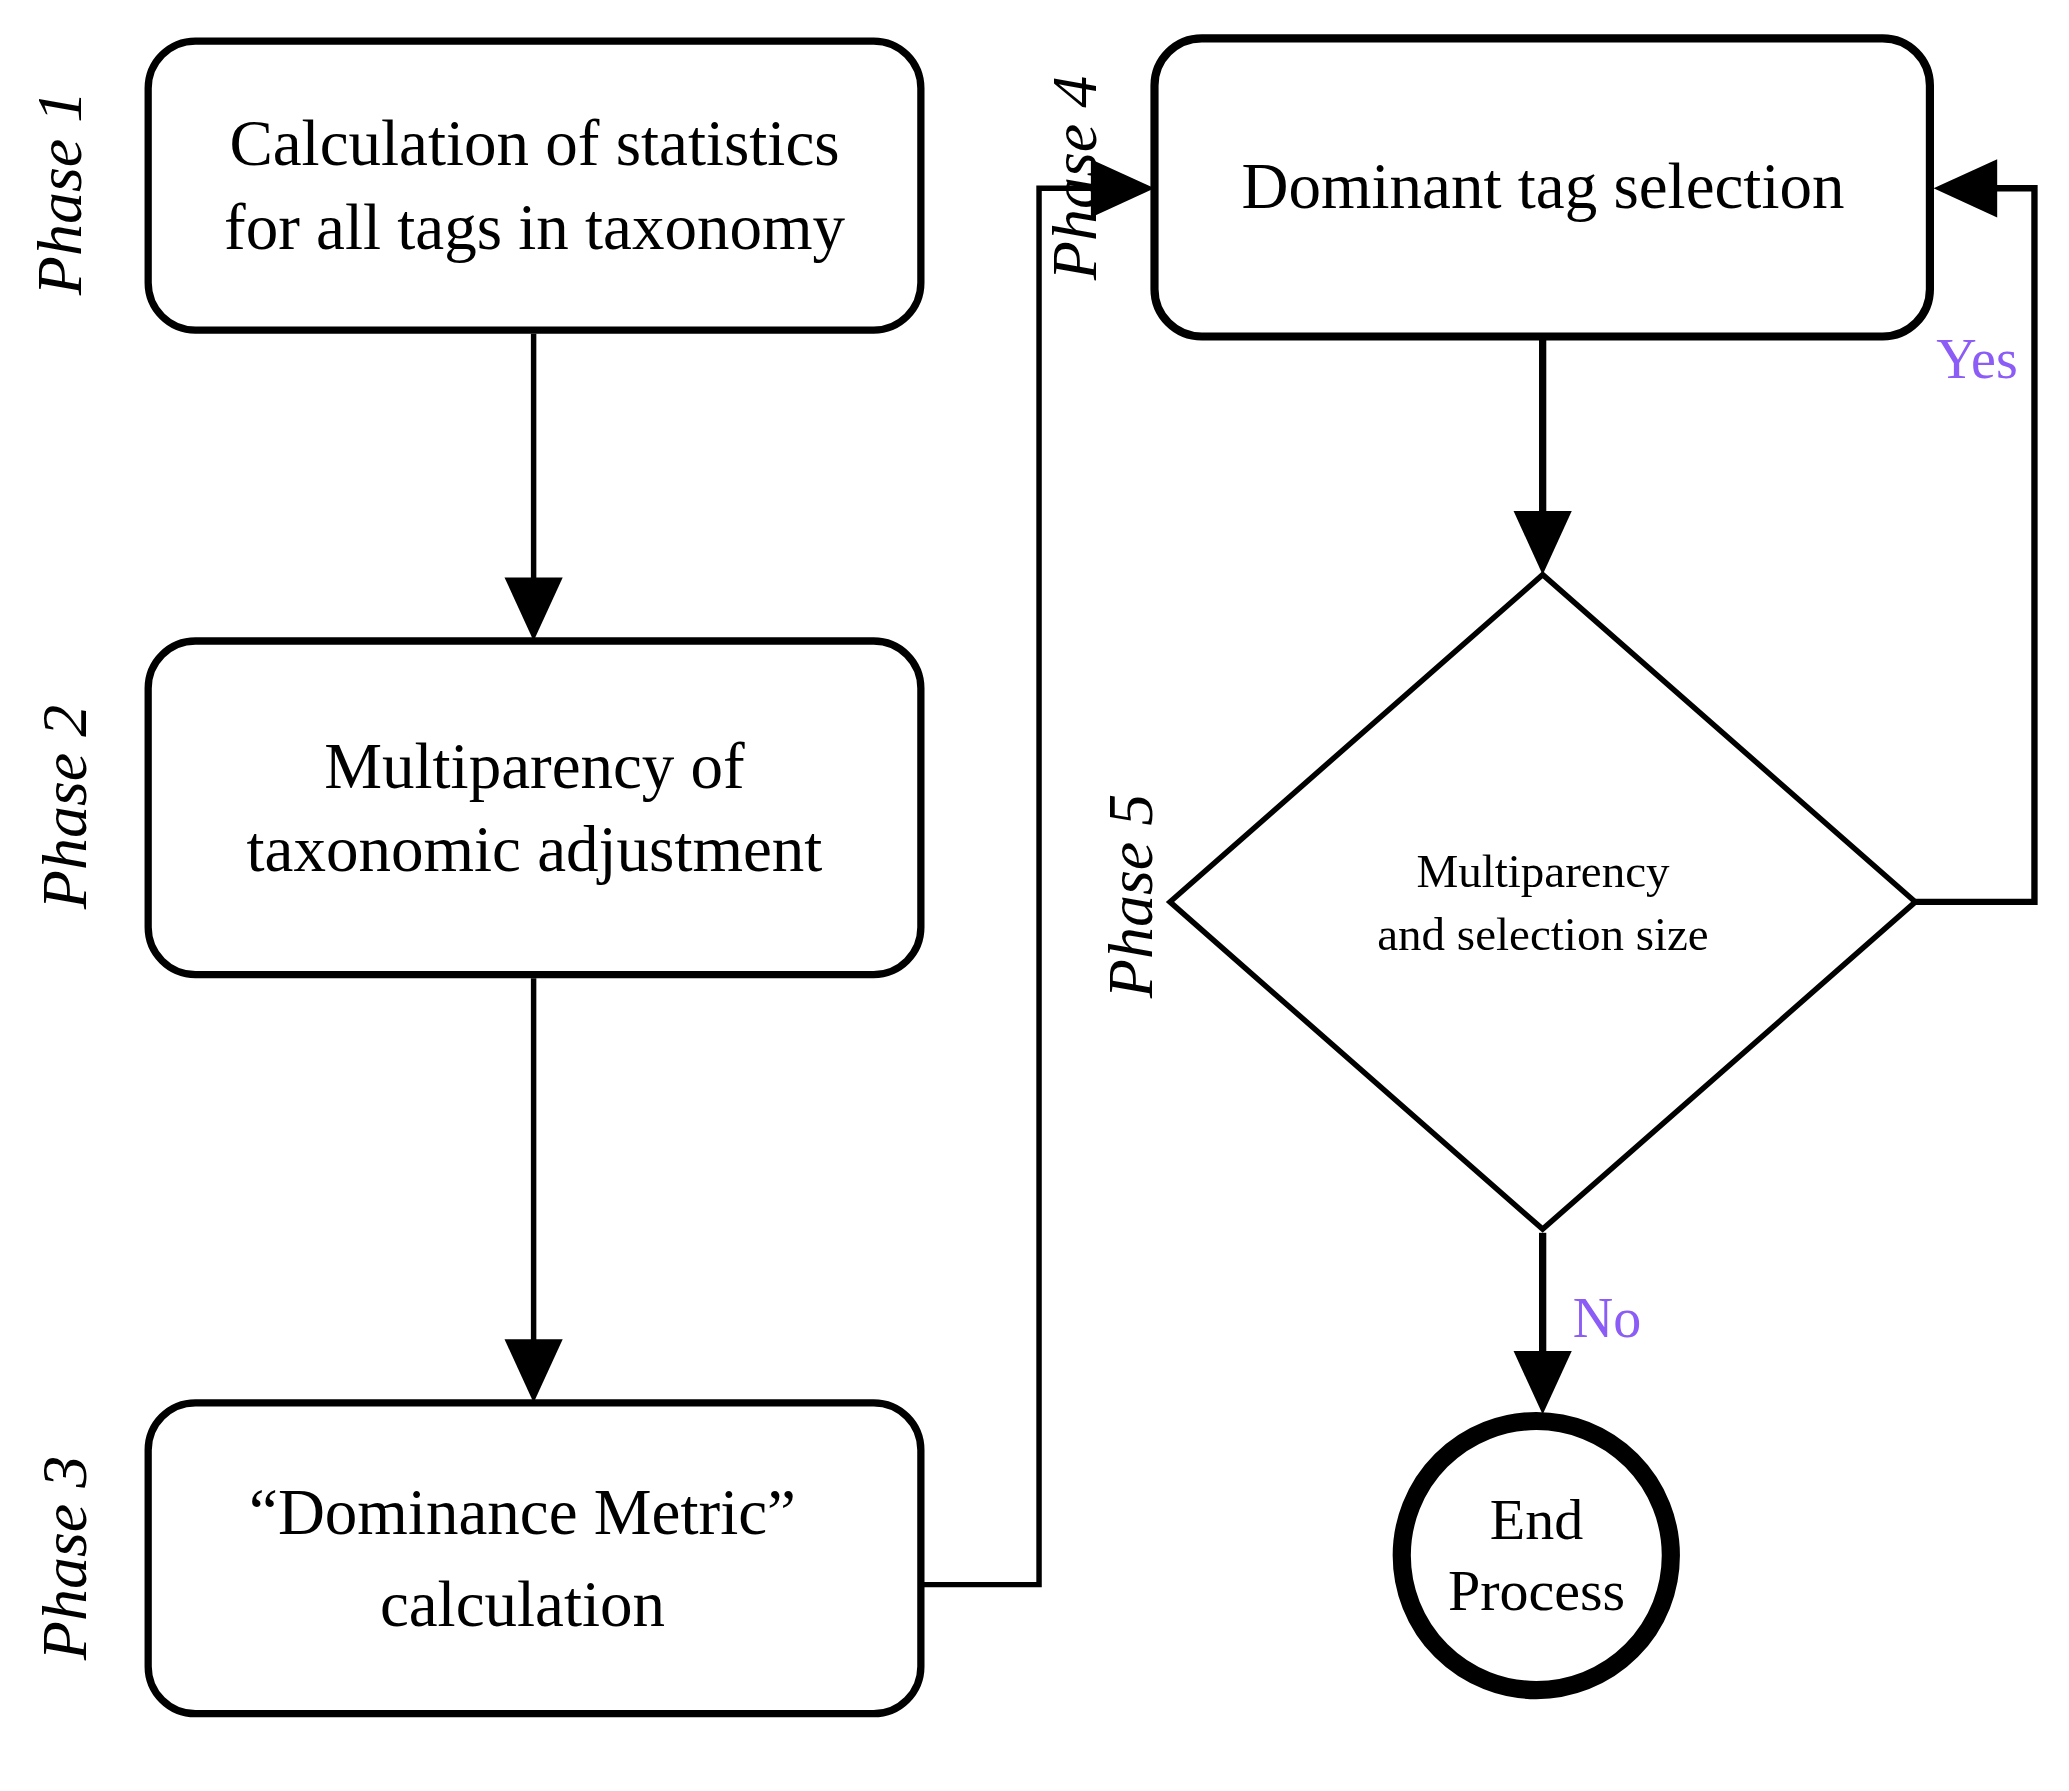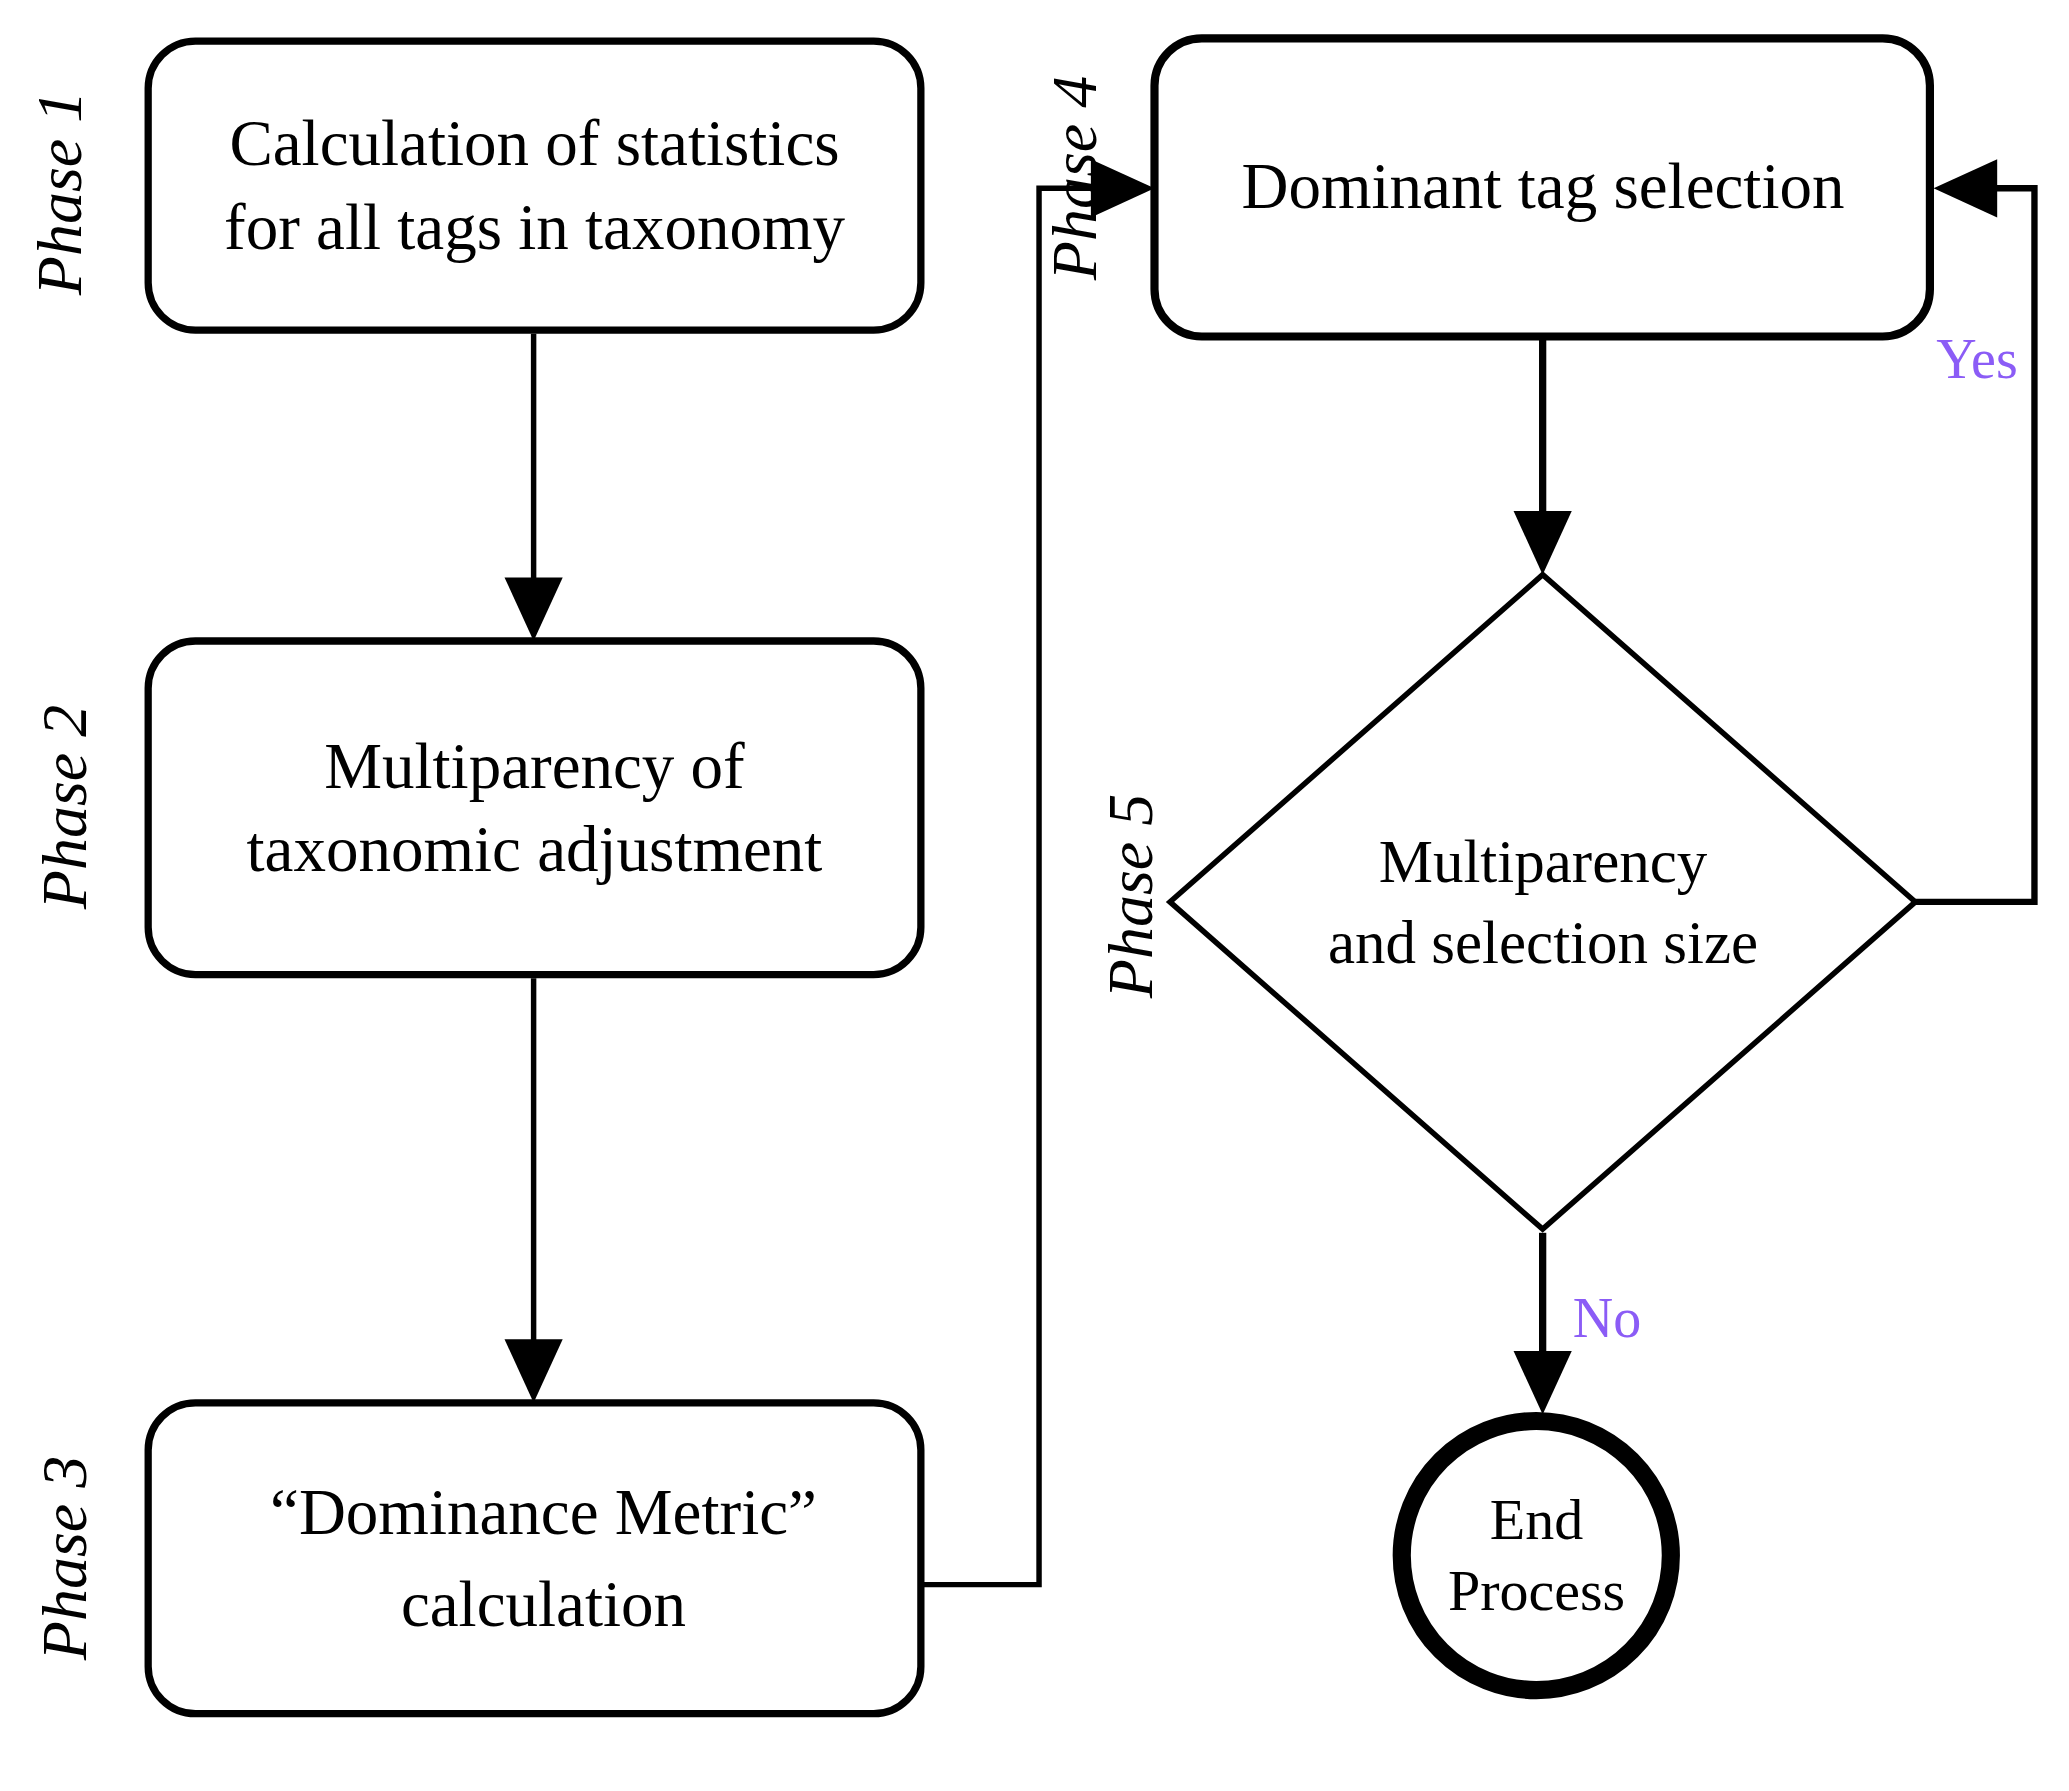--- a/index.html
+++ b/index.html
@@ -27,21 +27,21 @@
     flex-direction: column;
     align-items: center;
     justify-content: center;
     text-align: center;
     font-size: 65px;
     line-height: 1.28;
     color: #000000;
     pointer-events: none;
   }
   .node-label span { display: block; white-space: nowrap; }
-  .diamond-label { font-size: 61px; line-height: 1.32; }
+  .diamond-label { font-size: 47px; line-height: 1.32; }
   .circle-label  { font-size: 58px; line-height: 1.22; }
   .phase-label {
     position: absolute;
     font-style: italic;
     font-size: 64px;
     white-space: nowrap;
     transform: translate(-50%, -50%) rotate(-90deg);
     transform-origin: center center;
     color: #000000;
   }
@@ -97,21 +97,21 @@
   <div class="node-label" style="left:148px; top:41px; width:773px; height:289px;">
     <span>Calculation of statistics</span>
     <span>for all tags in taxonomy</span>
   </div>
 
   <div class="node-label" style="left:148px; top:641px; width:773px; height:334px;">
     <span>Multiparency of</span>
     <span>taxonomic adjustment</span>
   </div>
 
-  <div class="node-label" style="left:157px; top:1403px; width:773px; height:311px;gap:8px;">
+  <div class="node-label" style="left:136px; top:1403px; width:773px; height:311px;gap:8px;">
     <span>“Dominance Metric”</span>
     <span>calculation</span>
   </div>
 
   <div class="node-label" style="left:1155px; top:38px; width:776px; height:298px;">
     <span>Dominant tag selection</span>
   </div>
 
   <div class="node-label diamond-label" style="left:1170px; top:575px; width:746px; height:655px;">
     <span>Multiparency</span>

